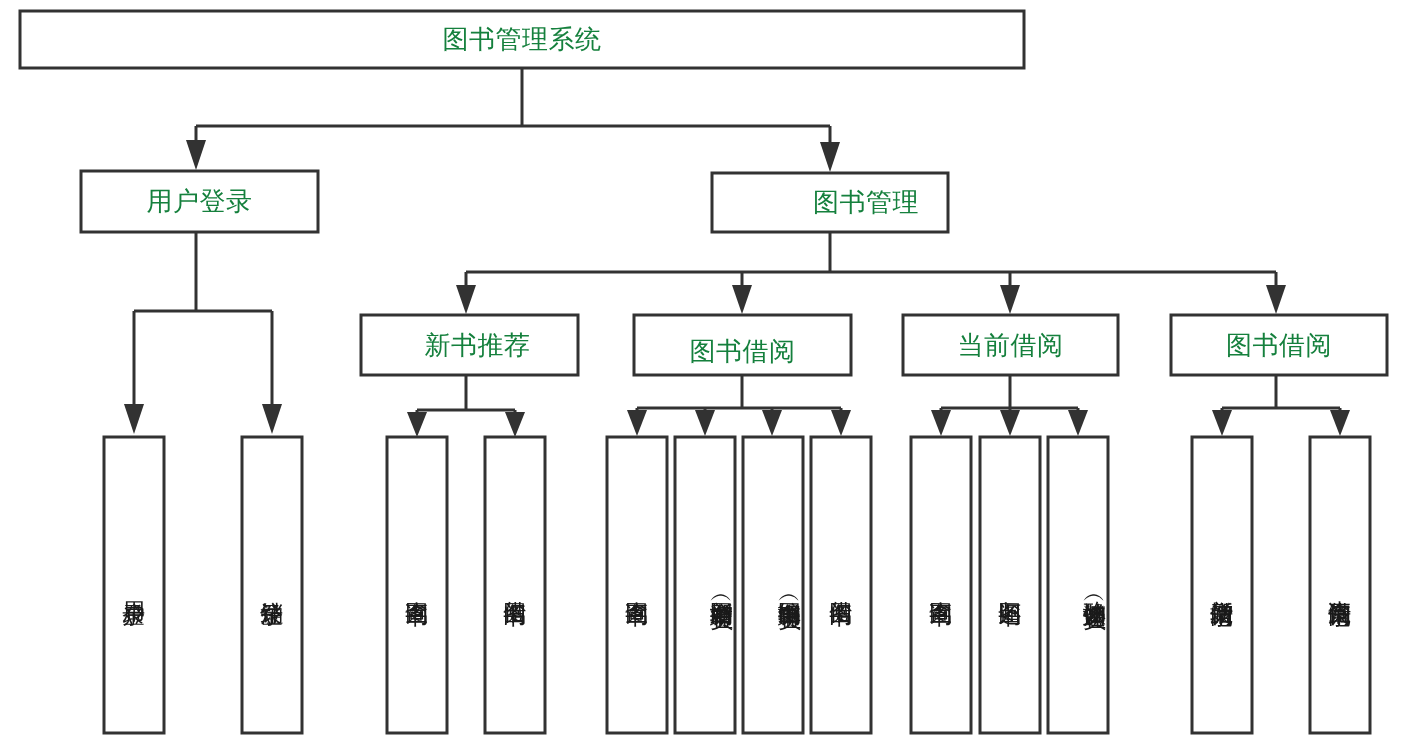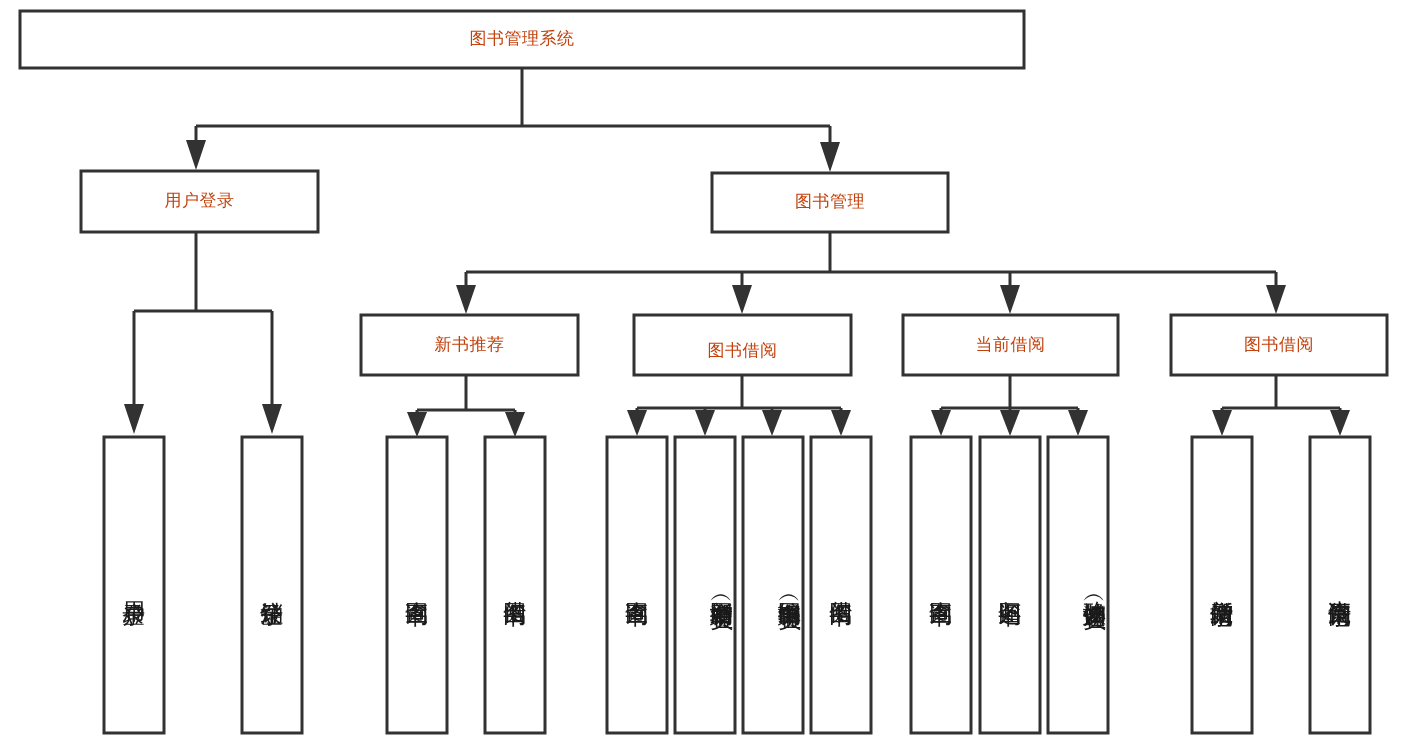--- a/index.html
+++ b/index.html
@@ -37,22 +37,22 @@
   .arrow-head {
     fill: #323232;
     stroke: none;
   }
   
   .node-label-h {
     position: absolute;
     display: flex;
     align-items: center;
     justify-content: center;
-    color: #c2410c;
-    font-size: 17px;
+    color: #15803d;
+    font-size: 26px;
     line-height: 1.1;
     letter-spacing: 0.5px;
     white-space: nowrap;
     pointer-events: none;
   }
   .node-label-v {
     position: absolute;
     display: flex;
     align-items: flex-start;
     justify-content: center;
@@ -184,23 +184,23 @@
     <rect class="node-box" x="980" y="437" width="60" height="296"></rect>
     <rect class="node-box" x="1048" y="437" width="60" height="296"></rect>
 
     <rect class="node-box" x="1192" y="437" width="60" height="296"></rect>
     <rect class="node-box" x="1310" y="437" width="60" height="296"></rect>
   </svg>
 
   <div class="node-label-h" style="left:20px; top:11px; width:1004px; height:57px;">图书管理系统</div>
 
   <div class="node-label-h" style="left:81px; top:171px; width:237px; height:61px;">用户登录</div>
-  <div class="node-label-h" style="left:712px; top:173px; width:236px; height:59px;">图书管理</div>
-
-  <div class="node-label-h" style="left:361px; top:315px; width:217px; height:60px;font-family:Liberation Serif, serif;">新书推荐</div>
+  <div class="node-label-h" style="left:712px; top:173px; width:236px; height:59px;padding-left:36px;">图书管理</div>
+
+  <div class="node-label-h" style="left:369px; top:315px; width:217px; height:60px;">新书推荐</div>
   <div class="node-label-h" style="left:634px; top:315px; width:217px; height:72px;">图书借阅</div>
   <div class="node-label-h" style="left:903px; top:315px; width:215px; height:60px;">当前借阅</div>
   <div class="node-label-h" style="left:1171px; top:315px; width:216px; height:60px;">图书借阅</div>
 
   <div class="node-label-v mid" style="left:104px; top:437px; width:60px; height:296px;">用户登录</div>
   <div class="node-label-v mid" style="left:242px; top:437px; width:60px; height:296px;">注销登录</div>
 
   <div class="node-label-v mid" style="left:387px; top:437px; width:60px; height:296px;">查询图书</div>
   <div class="node-label-v mid" style="left:485px; top:437px; width:60px; height:296px;">借阅图书</div>
 

